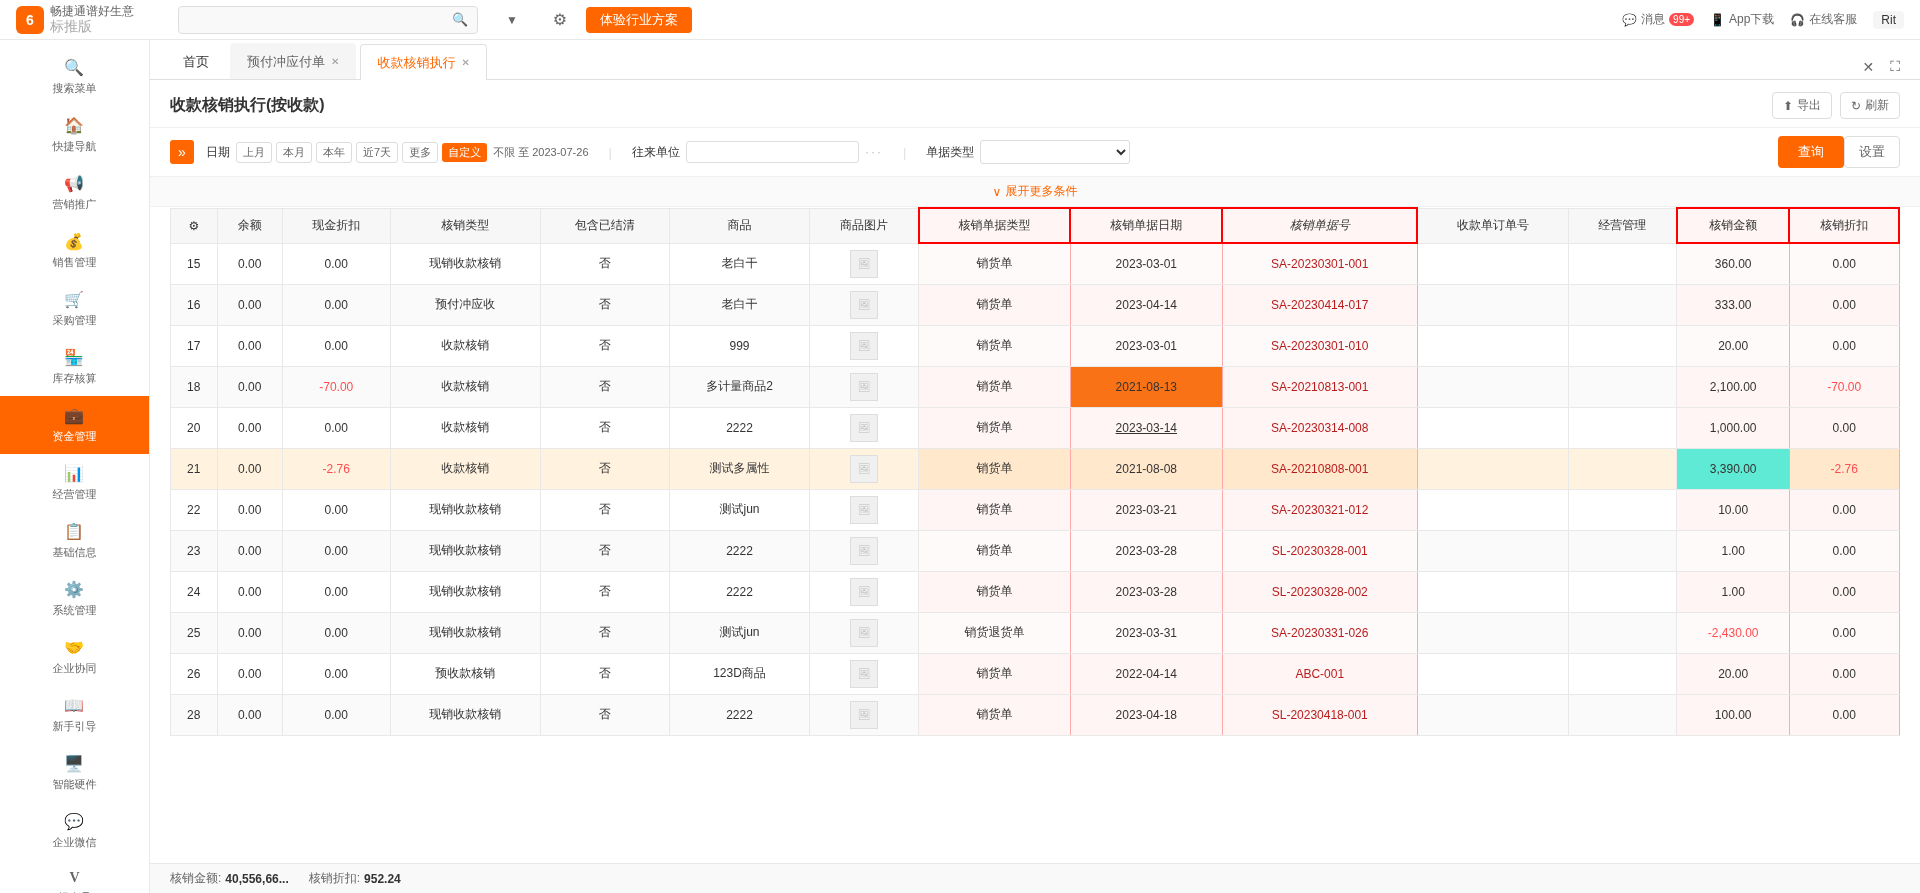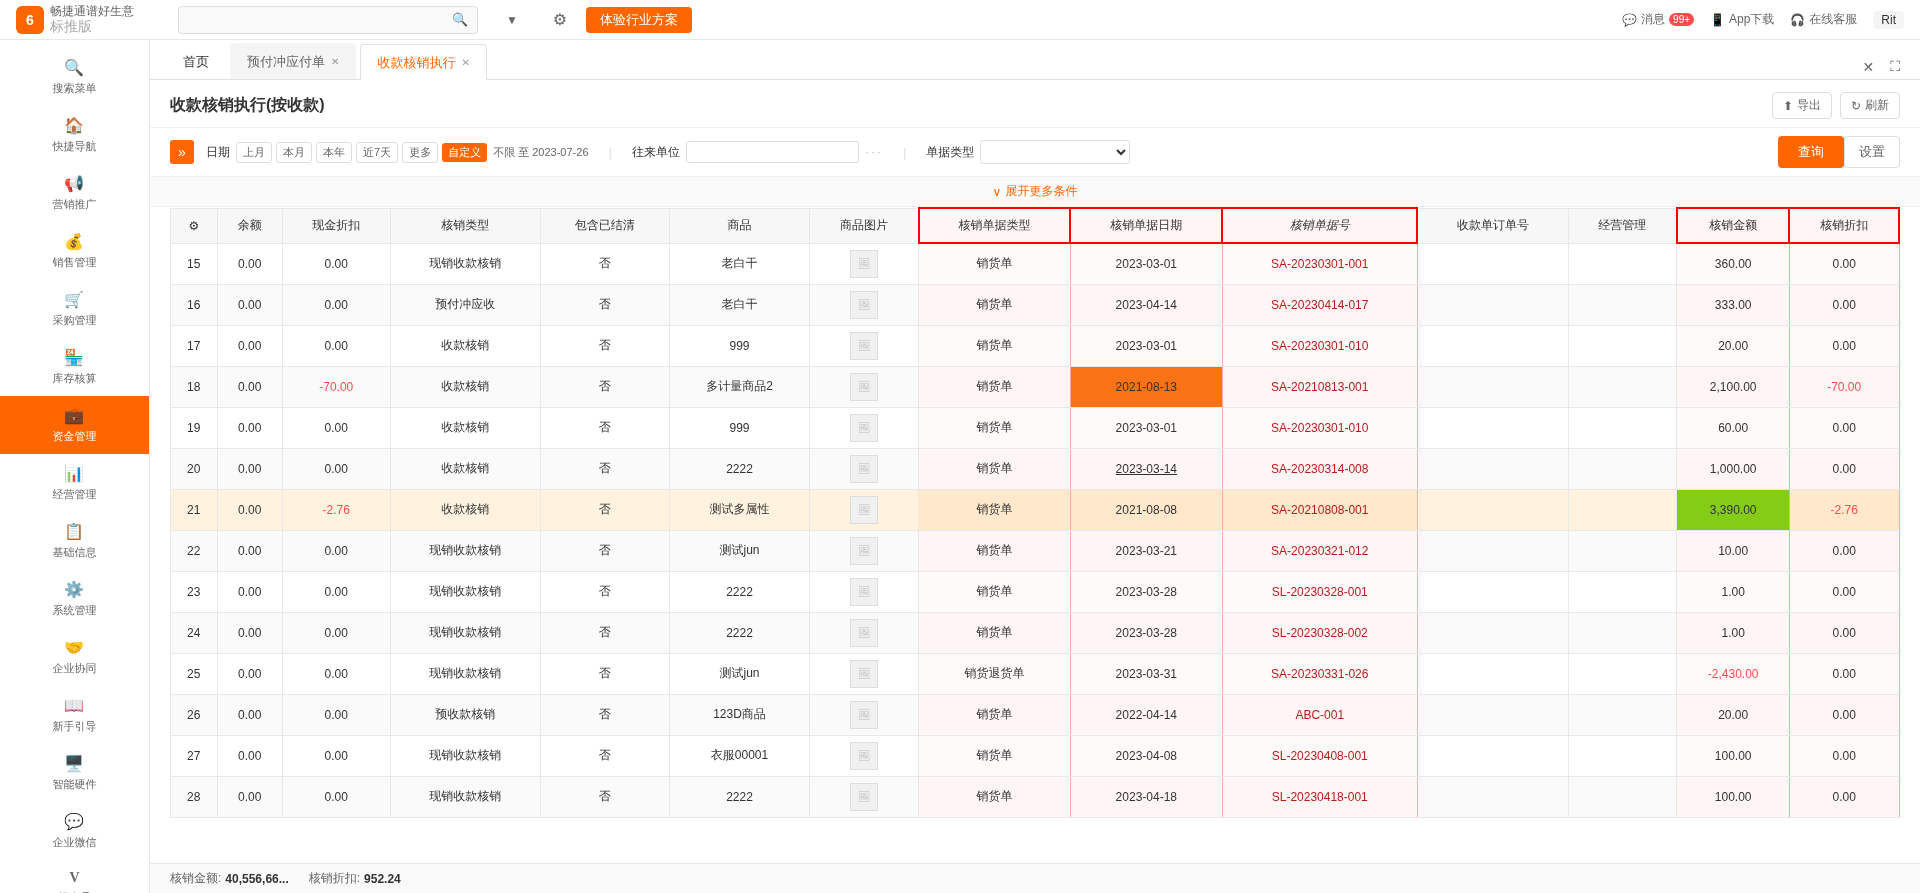--- a/index.html
+++ b/index.html
@@ -352,36 +352,20 @@
                 <td><div style="width: 28px; height: 28px; background: rgb(240, 240, 240); border: 1px solid rgb(221, 221, 221); display: inline-flex; align-items: center; justify-content: center; color: rgb(187, 187, 187); font-size: 10px;">🖼</div></td>
                 <td style="border-left: 1px solid rgb(255, 170, 170); border-right: 1px solid rgb(255, 170, 170); background: rgb(255, 245, 245);">销货单</td>
                 <td style="border-left: 1px solid rgb(255, 170, 170); border-right: 1px solid rgb(255, 170, 170); background: #f97316;">2021-08-13</td>
                 <td style="border-left: 1px solid rgb(255, 170, 170); border-right: 1px solid rgb(255, 170, 170); background: rgb(255, 245, 245);"><a href="#" class="link-text">SA-20210813-001</a></td>
                 <td></td>
                 <td></td>
                 <td style="border-left: 1px solid rgb(255, 170, 170); border-right: 1px solid rgb(255, 170, 170); background: rgb(255, 245, 245);">2,100.00</td>
                 <td style="border-left: 1px solid rgb(255, 170, 170); border-right: 1px solid rgb(255, 170, 170); background: rgb(255, 245, 245); color: rgb(255, 77, 79);">-70.00</td>
               </tr>
               <tr>
-                <td>19</td>
-                <td>0.00</td>
-                <td>0.00</td>
-                <td>收款核销</td>
-                <td>否</td>
-                <td>999</td>
-                <td><div style="width: 28px; height: 28px; background: rgb(240, 240, 240); border: 1px solid rgb(221, 221, 221); display: inline-flex; align-items: center; justify-content: center; color: rgb(187, 187, 187); font-size: 10px;">🖼</div></td>
-                <td style="border-left: 1px solid rgb(255, 170, 170); border-right: 1px solid rgb(255, 170, 170); background: rgb(255, 250, 250);">销货单</td>
-                <td style="border-left: 1px solid rgb(255, 170, 170); border-right: 1px solid rgb(255, 170, 170); background: rgb(255, 250, 250);">2023-03-01</td>
-                <td style="border-left: 1px solid rgb(255, 170, 170); border-right: 1px solid rgb(255, 170, 170); background: rgb(255, 250, 250);"><a href="#" class="link-text">SA-20230301-010</a></td>
-                <td></td>
-                <td></td>
-                <td style="border-left: 1px solid rgb(255, 170, 170); border-right: 1px solid rgb(255, 170, 170); background: rgb(255, 250, 250);">60.00</td>
-                <td style="border-left: 1px solid rgb(255, 170, 170); border-right: 1px solid rgb(255, 170, 170); background: rgb(255, 250, 250);">0.00</td>
-              </tr>
-              <tr>
                 <td>20</td>
                 <td>0.00</td>
                 <td>0.00</td>
                 <td>收款核销</td>
                 <td>否</td>
                 <td>2222</td>
                 <td><div style="width: 28px; height: 28px; background: rgb(240, 240, 240); border: 1px solid rgb(221, 221, 221); display: inline-flex; align-items: center; justify-content: center; color: rgb(187, 187, 187); font-size: 10px;">🖼</div></td>
                 <td style="border-left: 1px solid rgb(255, 170, 170); border-right: 1px solid rgb(255, 170, 170); background: rgb(255, 245, 245);">销货单</td>
                 <td style="border-left: 1px solid rgb(255, 170, 170); border-right: 1px solid rgb(255, 170, 170); background: rgb(255, 245, 245); text-decoration: underline;">2023-03-14</td>
                 <td style="border-left: 1px solid rgb(255, 170, 170); border-right: 1px solid rgb(255, 170, 170); background: rgb(255, 245, 245);"><a href="#" class="link-text">SA-20230314-008</a></td>
@@ -396,21 +380,21 @@
                 <td style="color: rgb(255, 77, 79);">-2.76</td>
                 <td>收款核销</td>
                 <td>否</td>
                 <td>测试多属性</td>
                 <td><div style="width: 28px; height: 28px; background: rgb(240, 240, 240); border: 1px solid rgb(221, 221, 221); display: inline-flex; align-items: center; justify-content: center; color: rgb(187, 187, 187); font-size: 10px;">🖼</div></td>
                 <td style="border-left: 1px solid rgb(255, 170, 170); border-right: 1px solid rgb(255, 170, 170); background: rgb(255, 232, 204);">销货单</td>
                 <td style="border-left: 1px solid rgb(255, 170, 170); border-right: 1px solid rgb(255, 170, 170); background: rgb(255, 232, 204);">2021-08-08</td>
                 <td style="border-left: 1px solid rgb(255, 170, 170); border-right: 1px solid rgb(255, 170, 170); background: rgb(255, 232, 204);"><a href="#" class="link-text">SA-20210808-001</a></td>
                 <td></td>
                 <td></td>
-                <td style="border-left: 1px solid rgb(255, 170, 170); border-right: 1px solid rgb(255, 170, 170); background: #84cc16;">3,390.00</td>
+                <td style="border-left: 1px solid rgb(255, 170, 170); border-right: 1px solid rgb(255, 170, 170); background: #5eead4;">3,390.00</td>
                 <td style="border-left: 1px solid rgb(255, 170, 170); border-right: 1px solid rgb(255, 170, 170); background: rgb(255, 232, 204); color: rgb(255, 77, 79);">-2.76</td>
               </tr>
               <tr>
                 <td>22</td>
                 <td>0.00</td>
                 <td>0.00</td>
                 <td>现销收款核销</td>
                 <td>否</td>
                 <td>测试jun</td>
                 <td><div style="width: 28px; height: 28px; background: rgb(240, 240, 240); border: 1px solid rgb(221, 221, 221); display: inline-flex; align-items: center; justify-content: center; color: rgb(187, 187, 187); font-size: 10px;">🖼</div></td>
@@ -478,36 +462,20 @@
                 <td>否</td>
                 <td>123D商品</td>
                 <td><div style="width: 28px; height: 28px; background: rgb(240, 240, 240); border: 1px solid rgb(221, 221, 221); display: inline-flex; align-items: center; justify-content: center; color: rgb(187, 187, 187); font-size: 10px;">🖼</div></td>
                 <td style="border-left: 1px solid rgb(255, 170, 170); border-right: 1px solid rgb(255, 170, 170); background: rgb(255, 245, 245);">销货单</td>
                 <td style="border-left: 1px solid rgb(255, 170, 170); border-right: 1px solid rgb(255, 170, 170); background: rgb(255, 245, 245);">2022-04-14</td>
                 <td style="border-left: 1px solid rgb(255, 170, 170); border-right: 1px solid rgb(255, 170, 170); background: rgb(255, 245, 245);"><a href="#" class="link-text">ABC-001</a></td>
                 <td></td>
                 <td></td>
                 <td style="border-left: 1px solid rgb(255, 170, 170); border-right: 1px solid rgb(255, 170, 170); background: rgb(255, 245, 245);">20.00</td>
                 <td style="border-left: 1px solid rgb(255, 170, 170); border-right: 1px solid rgb(255, 170, 170); background: rgb(255, 245, 245);">0.00</td>
-              </tr>
-              <tr>
-                <td>27</td>
-                <td>0.00</td>
-                <td>0.00</td>
-                <td>现销收款核销</td>
-                <td>否</td>
-                <td>衣服00001</td>
-                <td><div style="width: 28px; height: 28px; background: rgb(240, 240, 240); border: 1px solid rgb(221, 221, 221); display: inline-flex; align-items: center; justify-content: center; color: rgb(187, 187, 187); font-size: 10px;">🖼</div></td>
-                <td style="border-left: 1px solid rgb(255, 170, 170); border-right: 1px solid rgb(255, 170, 170); background: rgb(255, 250, 250);">销货单</td>
-                <td style="border-left: 1px solid rgb(255, 170, 170); border-right: 1px solid rgb(255, 170, 170); background: rgb(255, 250, 250);">2023-04-08</td>
-                <td style="border-left: 1px solid rgb(255, 170, 170); border-right: 1px solid rgb(255, 170, 170); background: rgb(255, 250, 250);"><a href="#" class="link-text">SL-20230408-001</a></td>
-                <td></td>
-                <td></td>
-                <td style="border-left: 1px solid rgb(255, 170, 170); border-right: 1px solid rgb(255, 170, 170); background: rgb(255, 250, 250);">100.00</td>
-                <td style="border-left: 1px solid rgb(255, 170, 170); border-right: 1px solid rgb(255, 170, 170); background: rgb(255, 250, 250);">0.00</td>
               </tr>
               <tr>
                 <td>28</td>
                 <td>0.00</td>
                 <td>0.00</td>
                 <td>现销收款核销</td>
                 <td>否</td>
                 <td>2222</td>
                 <td><div style="width: 28px; height: 28px; background: rgb(240, 240, 240); border: 1px solid rgb(221, 221, 221); display: inline-flex; align-items: center; justify-content: center; color: rgb(187, 187, 187); font-size: 10px;">🖼</div></td>
                 <td style="border-left: 1px solid rgb(255, 170, 170); border-right: 1px solid rgb(255, 170, 170); background: rgb(255, 245, 245);">销货单</td>

